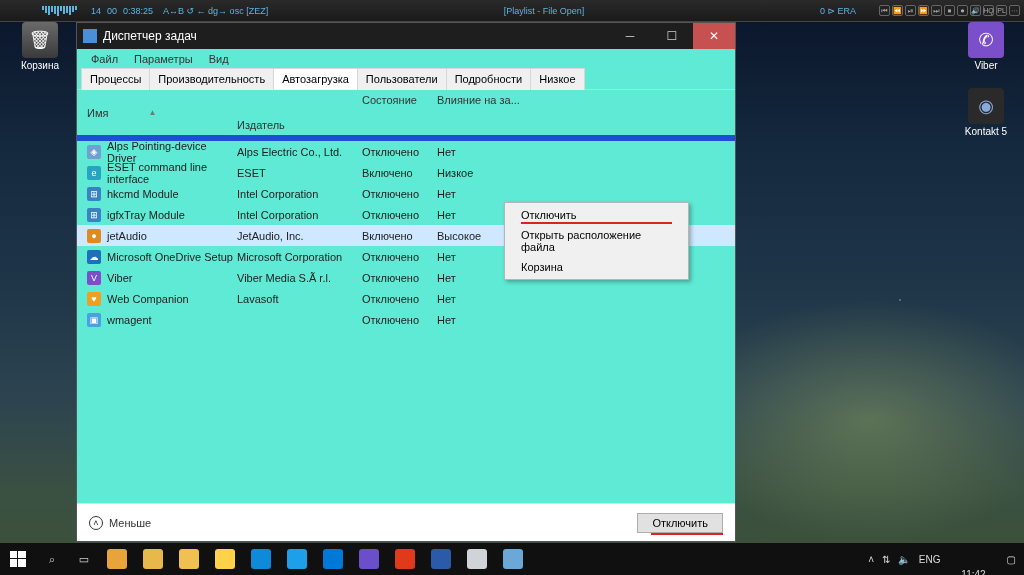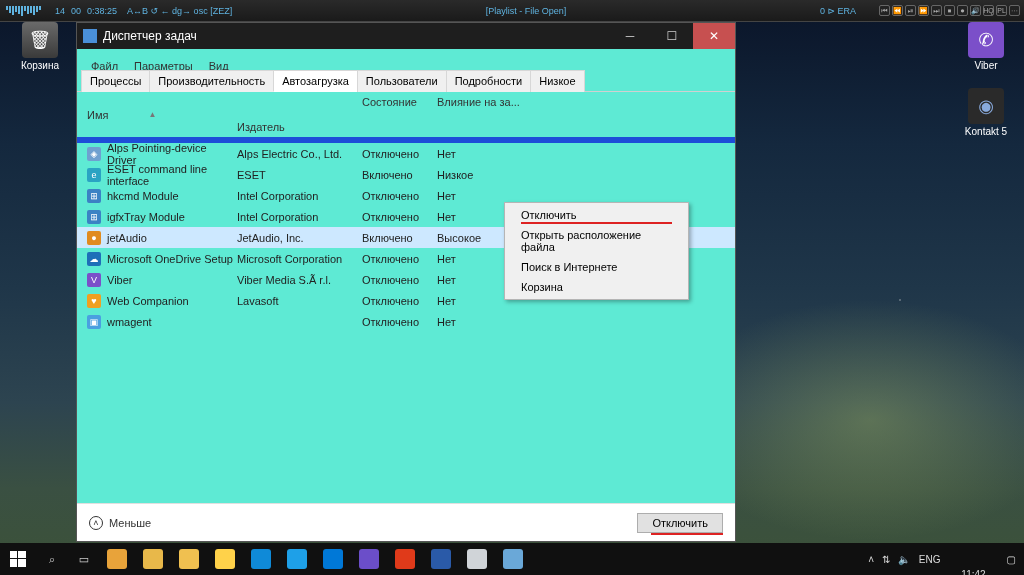--- a/index.html
+++ b/index.html
@@ -22,21 +22,21 @@
       radial-gradient(1px 1px at 700px 150px, #fff, transparent),
       radial-gradient(1px 1px at 900px 300px, #ddd, transparent),
       linear-gradient(180deg, #0a1428 0%, #14283e 25%, #1f3649 50%, #2d4450 70%, #3a5042 85%, #3c5238 100%);
   }
   
   .player-strip {
     position: absolute; top:0; left:0; right:0; height:22px;
     background: linear-gradient(#2a2a2a,#1a1a1a);
     border-bottom:1px solid #444;
     display:flex; align-items:center;
-    color:#5fb3e0; font-size:9px;
+    color:#5fb3e0; font-size:9px;padding-left:36px;
   }
   .player-strip .eq { display:flex; gap:1px; margin:0 6px;}
   .player-strip .eq span{width:2px;background:#5fb3e0;}
   .player-strip .time{margin-left:8px;}
   .player-strip .center{flex:1;text-align:center;color:#5fb3e0;}
   .player-strip .ctrls{display:flex;gap:2px;margin-right:4px;}
   .player-strip .ctrls i{
     width:11px;height:11px;border:1px solid #666;border-radius:2px;
     display:flex;align-items:center;justify-content:center;background:#222;color:#aaa;font-size:7px;font-style:normal;
   }
@@ -48,21 +48,21 @@
     position:absolute; top:22px; left:76px; width:660px; height:520px;
     background:#5eead4; border:1px solid #555;
   }
   .tmgr .titlebar{
     height:26px;background:#1e1e1e;color:#fff;display:flex;align-items:center;padding-left:6px;font-size:12px;
   }
   .tmgr .titlebar .ticon{width:14px;height:14px;background:#4a90d9;margin-right:6px;display:inline-block;}
   .tmgr .titlebar .spacer{flex:1;}
   .tmgr .titlebar .winbtn{width:42px;height:26px;display:flex;align-items:center;justify-content:center;color:#ccc;}
   .tmgr .titlebar .winbtn.close{background:#c75050;color:#fff;}
-  .menubar{height:18px;display:flex;gap:0;padding:10px 6px;font-size:11px;color:#333;}
+  .menubar{height:18px;display:flex;gap:0;padding:3px 6px;font-size:11px;color:#333;}
   .menubar span{padding:1px 8px;}
   .tabs{display:flex;border-bottom:1px solid #d0d0d0;padding:0 4px;}
   .tab{padding:4px 8px;border:1px solid #d7d7d7;border-bottom:none;margin-right:-1px;background:#f0f0f0;font-size:11px;position:relative;top:1px;}
   .tab.active{background:#fff;border-bottom:1px solid #fff;}
   .listhdr{display:flex;border-bottom:6px solid #1d4ed8;padding:4px 10px;color:#333;font-size:11px;}
   .col-name{width:150px;display:flex;align-items:center;}
   .col-pub{width:125px;margin-top:25px;}
   .col-state{width:75px;}
   .col-impact{flex:1;}
   .sort-ind{margin-left:40px;color:#777;font-size:8px;}
@@ -275,21 +275,20 @@
     </div>
     <span class="spacer"></span>
     <button>Отключить</button>
     <div class="redline" style="right:12px;bottom:6px;width:72px"></div>
   </div>
 </div>
 
 <div class="ctxmenu">
   <div class="item hot">Отключить</div>
   <div class="item">Открыть расположение файла</div>
-  <div class="item">Поиск в Интернете</div>
   <div class="item">Корзина</div>
 </div>
 
 <div class="taskbar">
   <div class="start">
     <svg viewBox="0 0 16 16">
       <rect x="0" y="0" width="7" height="7" fill="#fff"></rect>
         <rect x="8" y="0" width="8" height="7" fill="#fff"></rect>
       <rect x="0" y="8" width="7" height="8" fill="#fff"></rect>
         <rect x="8" y="8" width="8" height="8" fill="#fff"></rect>

